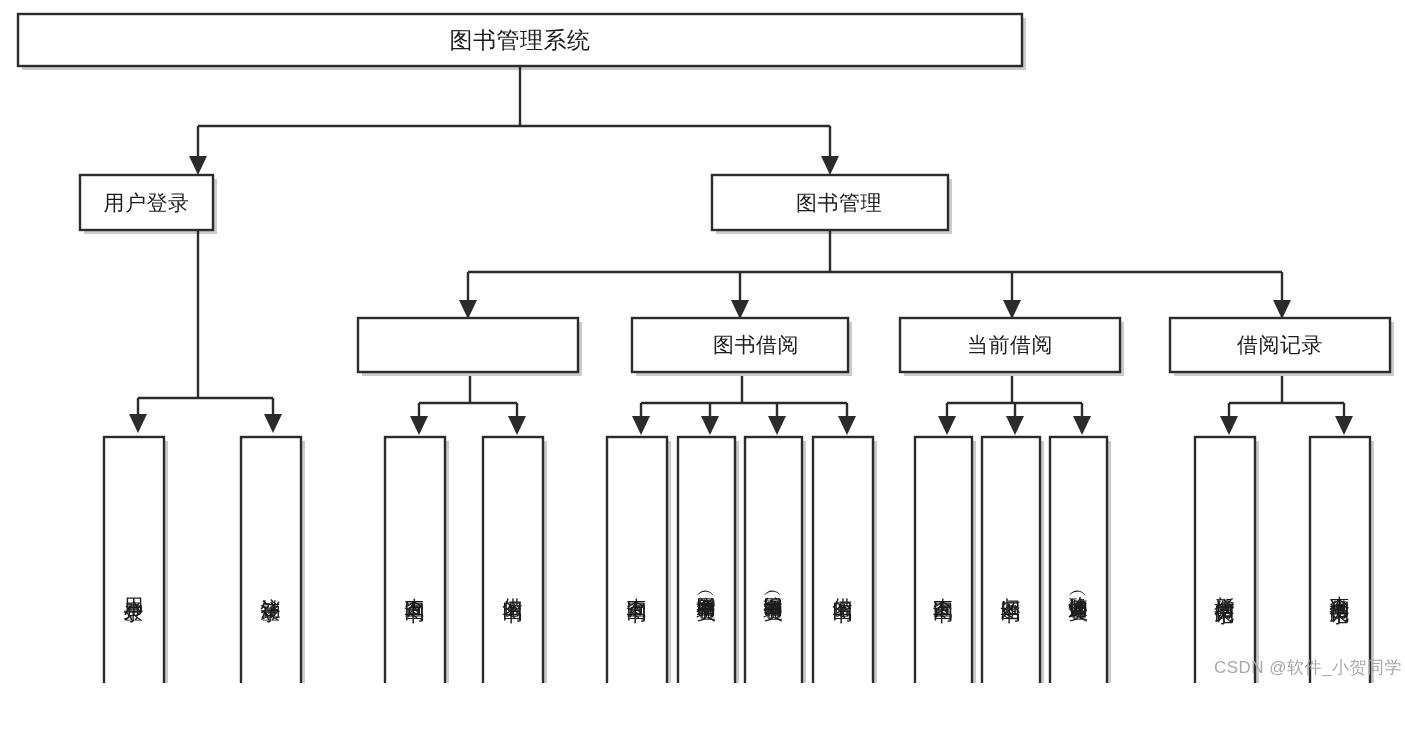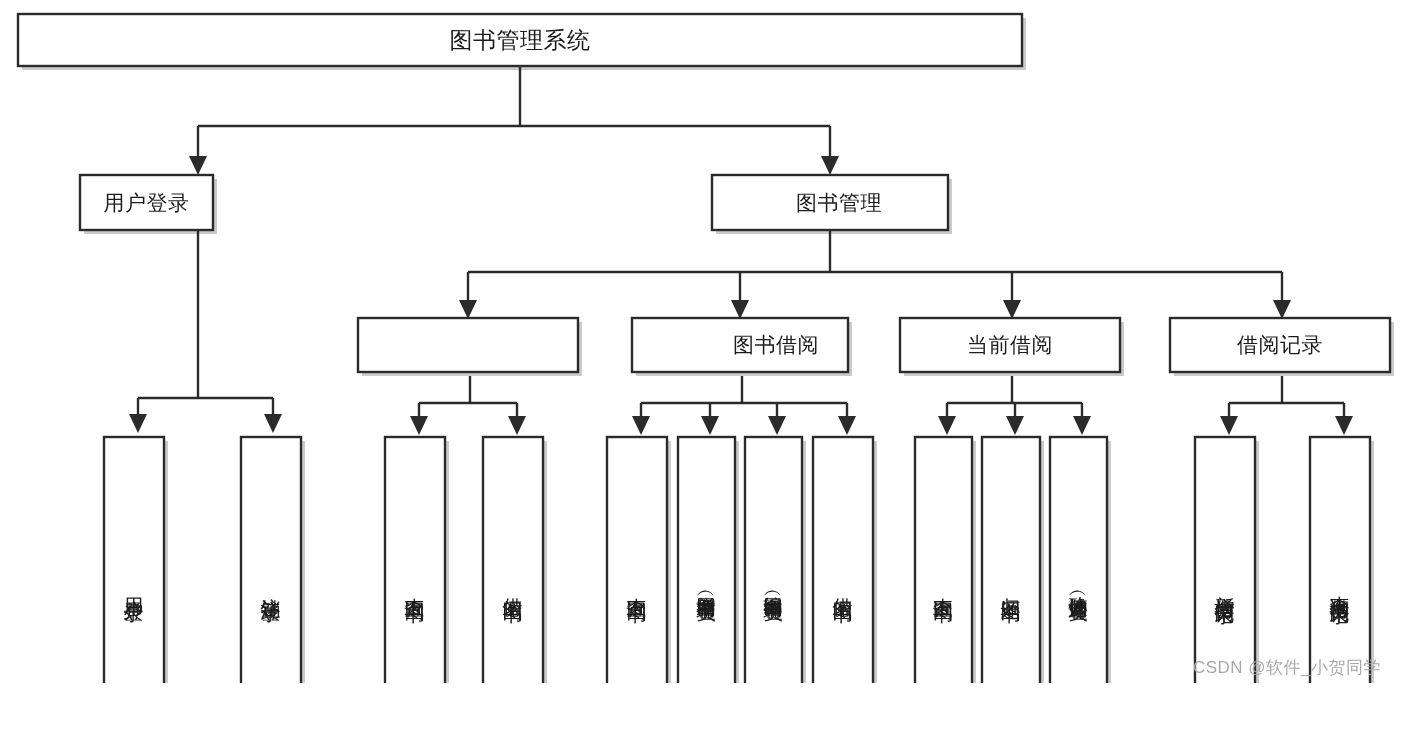--- a/index.html
+++ b/index.html
@@ -71,21 +71,21 @@
   }
   .node-label-v.small {
     font-size: 19px;
     letter-spacing: 1px;
   }
   .title-label {
     font-size: 23px;
   }
   #watermark {
     position: absolute;
-    right: 24px;
+    right: 3px;
     bottom: 4px;
     font-size: 17px;
     color: #a8a8a8;
     letter-spacing: 0.5px;
     white-space: nowrap;
   }
 </style>
 </head>
 <body>
 
@@ -217,21 +217,21 @@
     </g>
   </svg>
 
   <div class="node-label-h title-label" style="left:18px; top:14px; width:1004px; height:52px;">图书管理系统</div>
 
   <div class="node-label-h" style="left:80px; top:175px; width:133px; height:55px;">用户登录</div>
 
   <div class="node-label-h" style="left:712px; top:175px; width:236px; height:55px;margin-left:9px;">图书管理</div>
 
 
-  <div class="node-label-h" style="left:668px; top:318px; width:216px; height:54px;">图书借阅</div>
+  <div class="node-label-h" style="left:648px; top:318px; width:216px; height:54px;">图书借阅</div>
 
   <div class="node-label-h" style="left:900px; top:318px; width:220px; height:54px;">当前借阅</div>
 
   <div class="node-label-h" style="left:1170px; top:318px; width:220px; height:54px;">借阅记录</div>
 
   <div class="node-label-v" style="left:104px; top:437px; width:60px; height:297px;">用户登录</div>
 
   <div class="node-label-v" style="left:241px; top:437px; width:60px; height:297px;">注销登录</div>
 
   <div class="node-label-v" style="left:385px; top:437px; width:60px; height:297px;">查询图书</div>

